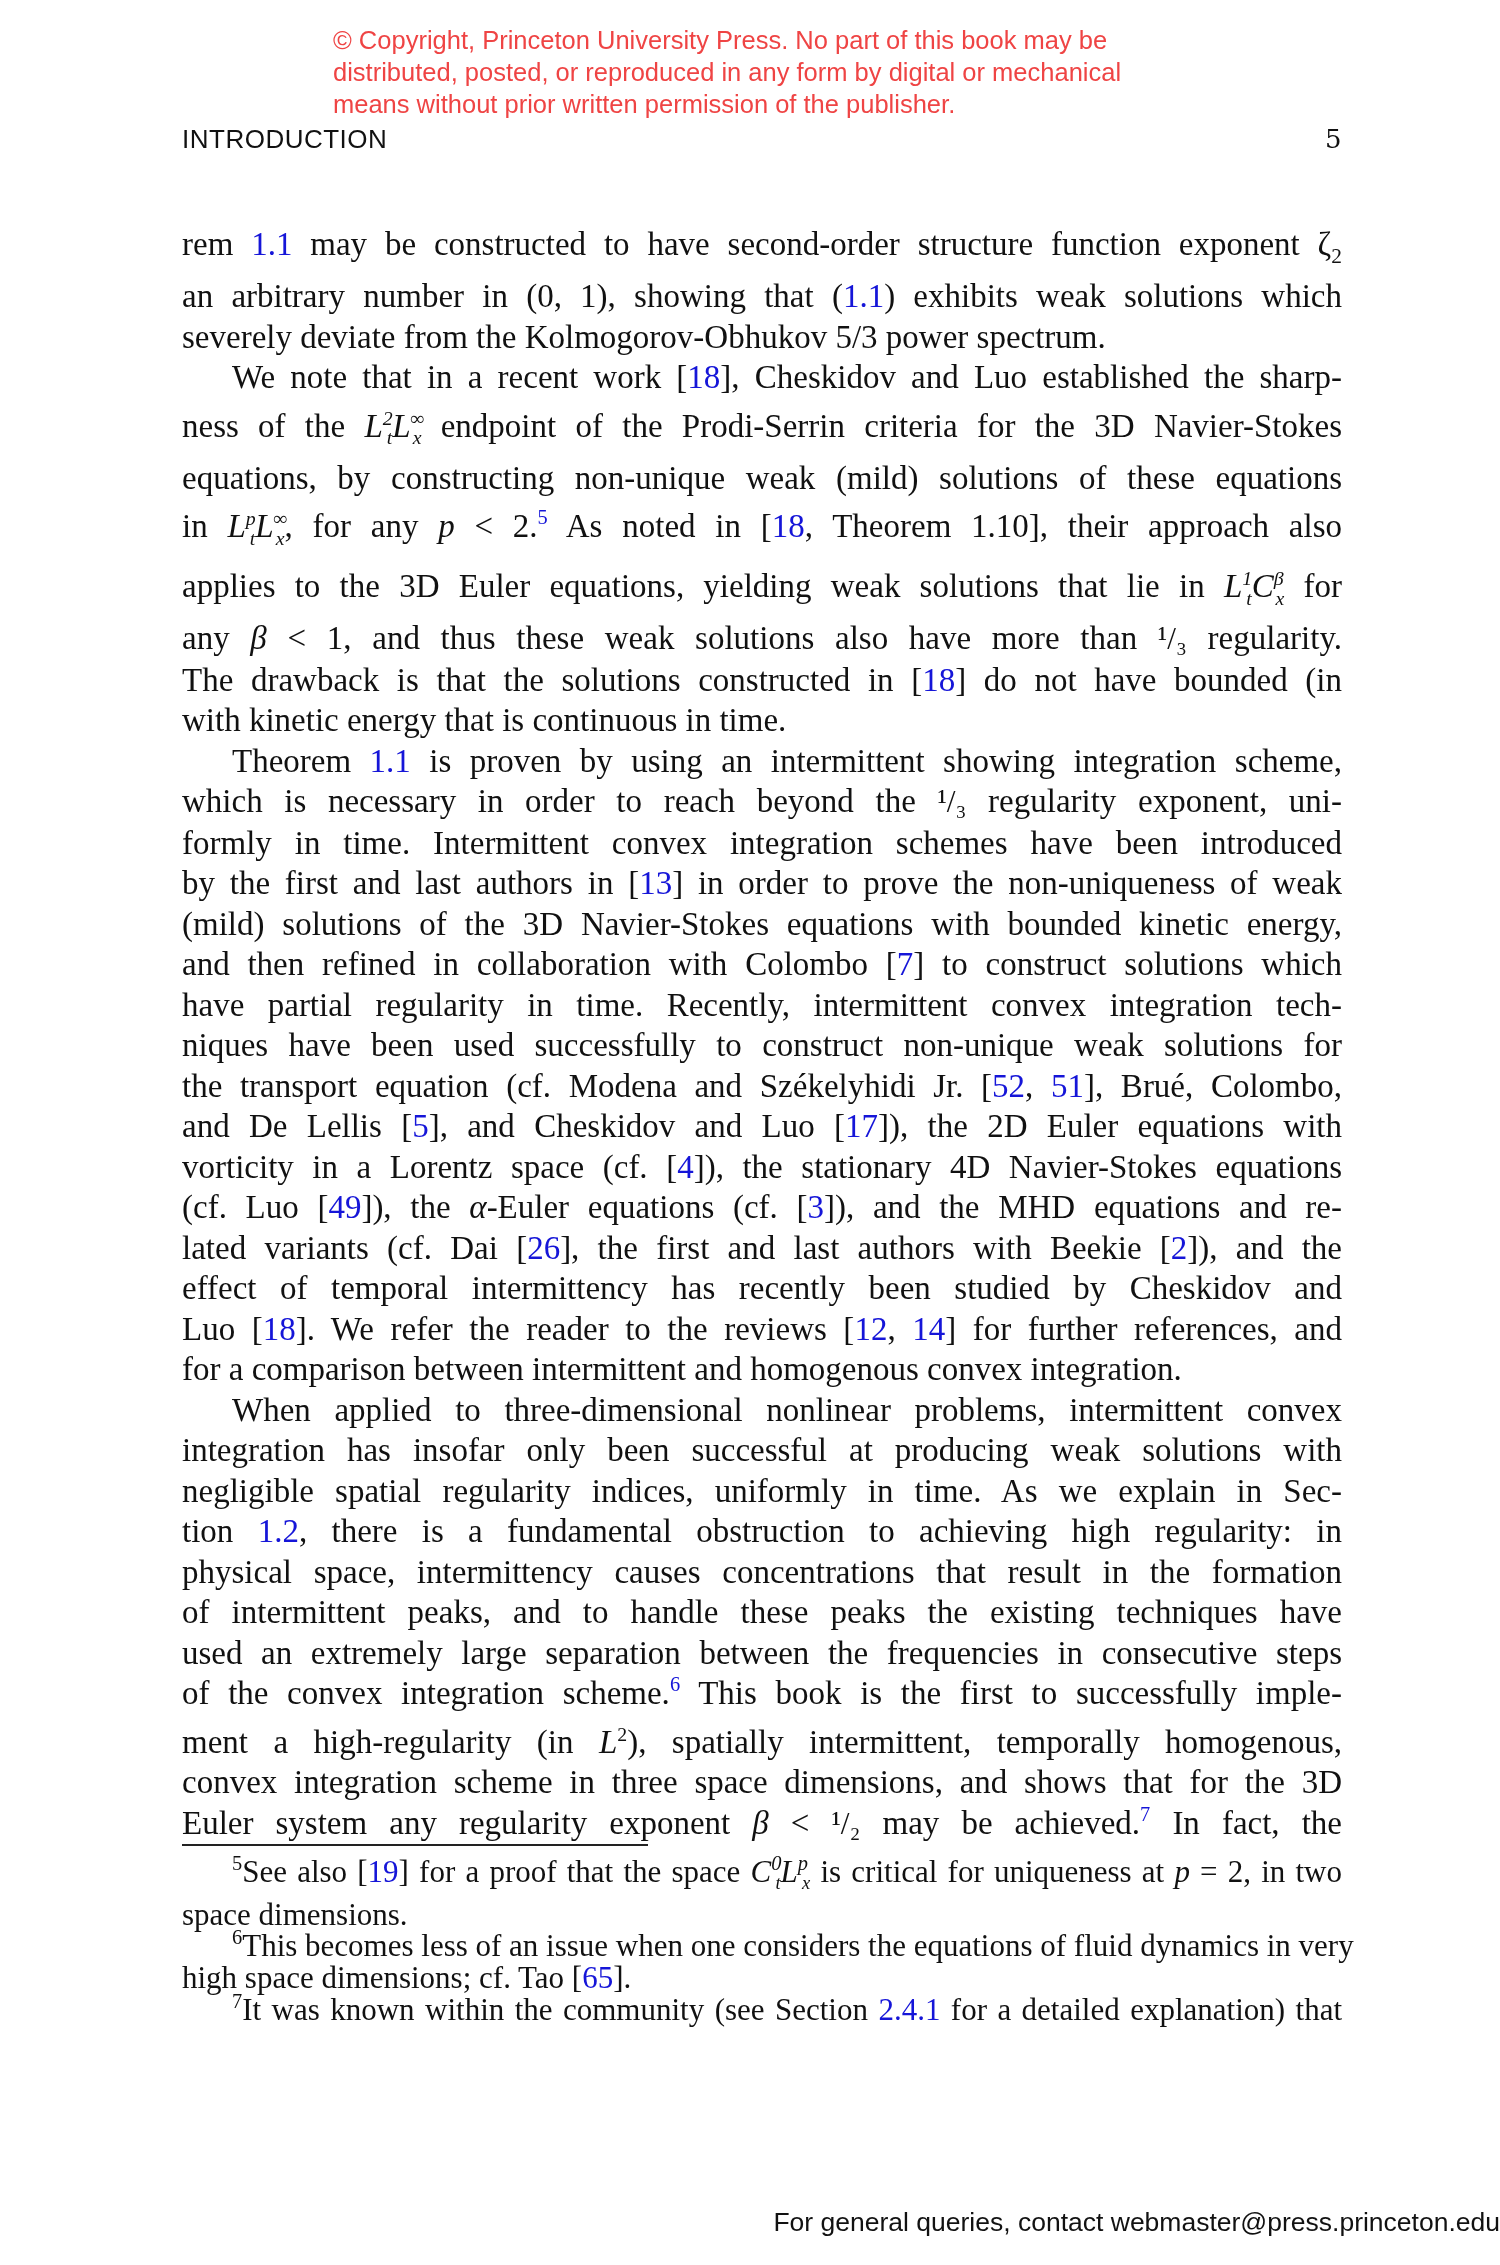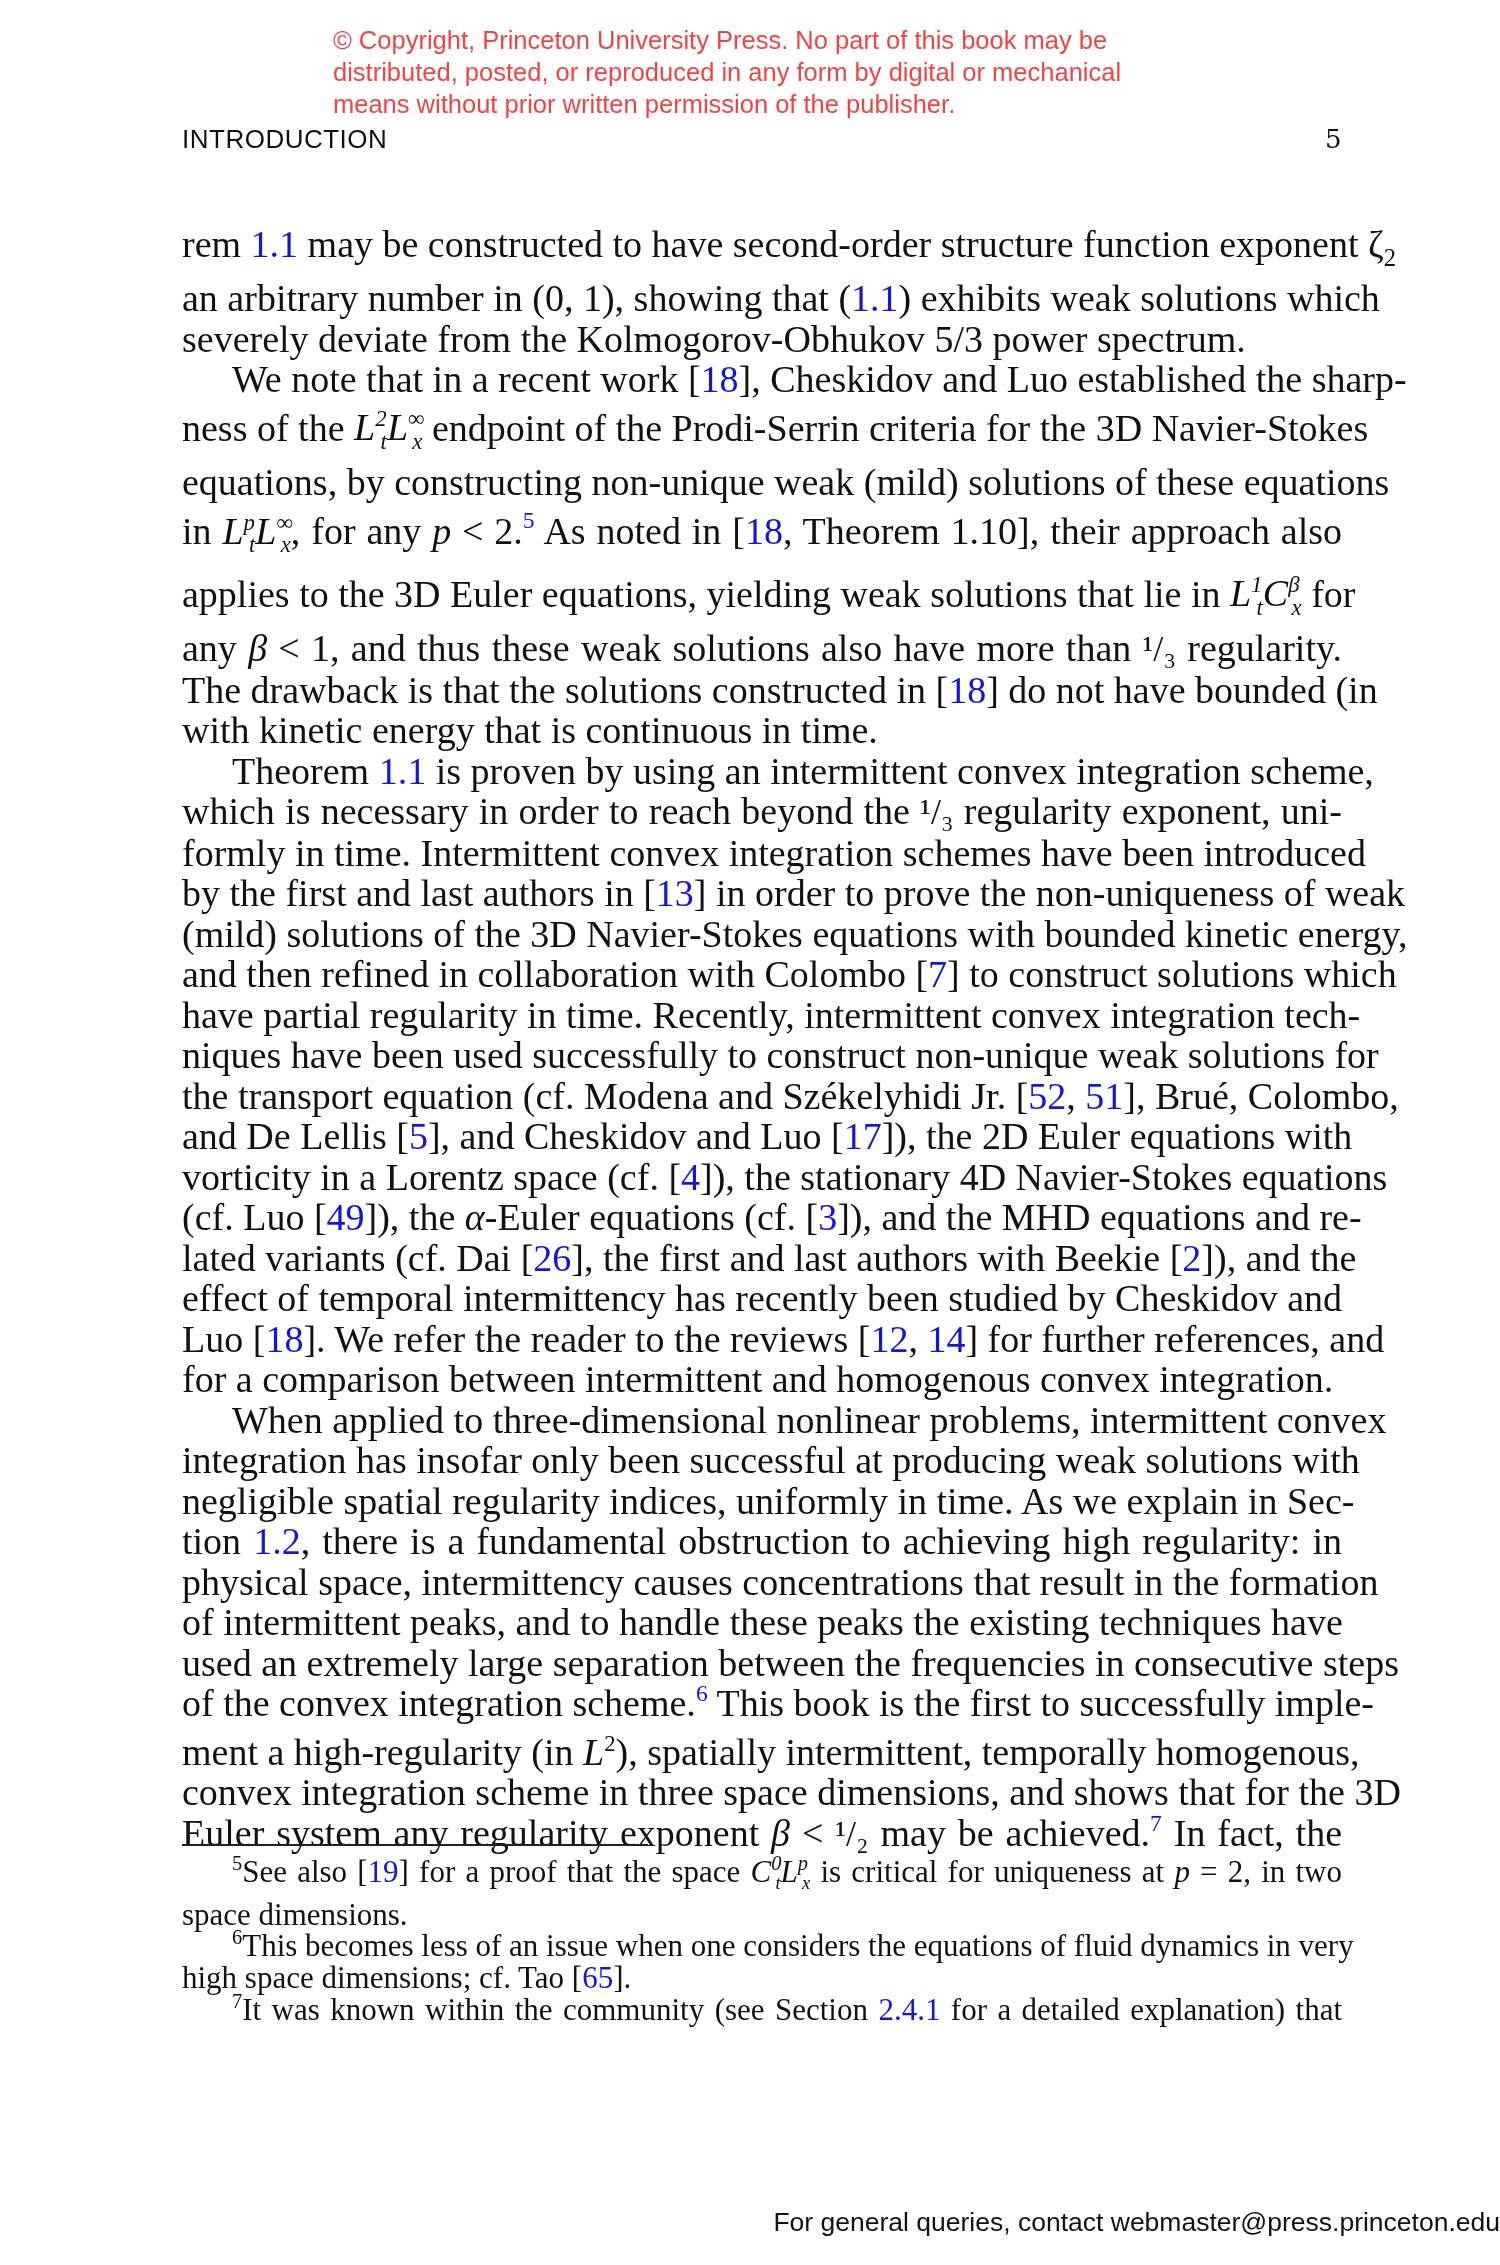--- a/index.html
+++ b/index.html
@@ -9,21 +9,21 @@
     font-family: "Liberation Sans", sans-serif; font-size: 25.5px; line-height: 32px; color: #ef4444;
   }
   .runhead {
     position: absolute; left: 182px; top: 124px; width: 1160px; height: 36px;
     font-family: "Liberation Sans", sans-serif; font-size: 26px; letter-spacing: 0.5px;
   }
   .runhead .title { position: absolute; left: 0; top: 0; }
   .runhead .pageno { position: absolute; right: 0; top: 0; font-family: "DejaVu Serif", serif; }
   .body-text {
     position: absolute; left: 182px; top: 224px; width: 1160px;
-    font-family: "Liberation Serif", serif; font-size: 38px; line-height: 40.5px;
+    font-family: "Liberation Serif", serif; font-size: 33px; line-height: 40.5px;
     text-align: justify;
   }
   .body-text p { margin: 0; }
   .line { display: block; text-align: justify; text-align-last: justify; white-space: nowrap; }
   .line.last { text-align-last: left; }
   a.ref { color: #1515d8; text-decoration: none; }
   sup.fn { color: #1515d8; font-size: 0.62em; vertical-align: 0.65em; line-height: 0; }
   .math { font-style: italic; }
   .frac { font-size: 0.95em; }
   .fn-rule {
@@ -69,21 +69,21 @@
     <span class="line"><span>ness of the </span><span class="math"><span>L</span><sup style="font-size:0.6em">2</sup><sub style="font-size:0.6em;margin-left:-6px">t</sub><span>L</span><sup style="font-size:0.6em">∞</sup><sub style="font-size:0.6em;margin-left:-12px">x</sub></span><span> endpoint of the Prodi-Serrin criteria for the 3D Navier-Stokes</span></span>
     <span class="line">equations, by constructing non-unique weak (mild) solutions of these equations</span>
     <span class="line"><span>in </span><span class="math"><span>L</span><sup style="font-size:0.6em">p</sup><sub style="font-size:0.6em;margin-left:-6px">t</sub><span>L</span><sup style="font-size:0.6em">∞</sup><sub style="font-size:0.6em;margin-left:-12px">x</sub></span><span>, for any </span><span class="math">p</span><span> &lt; 2.</span><sup class="fn">5</sup><span>  As noted in [</span><a class="ref" href="#">18</a><span>, Theorem 1.10], their approach also</span></span>
     <span class="line"><span>applies to the 3D Euler equations, yielding weak solutions that lie in </span><span class="math"><span>L</span><sup style="font-size:0.6em">1</sup><sub style="font-size:0.6em;margin-left:-6px">t</sub><span>C</span><sup style="font-size:0.6em">β</sup><sub style="font-size:0.6em;margin-left:-8px">x</sub></span><span> for</span></span>
     <span class="line"><span>any </span><span class="math">β</span><span> &lt; 1, and thus these weak solutions also have more than </span><span class="frac">¹/₃</span><span> regularity.</span></span>
     <span class="line"><span>The drawback is that the solutions constructed in [</span><a class="ref" href="#">18</a><span>] do not have bounded (in</span></span>
     <span class="line last">with kinetic energy that is continuous in time.</span>
   </p>
 
   <p>
-    <span class="line" style="padding-left:50px"><span>Theorem </span><a class="ref" href="#">1.1</a><span> is proven by using an intermittent convex integration scheme,</span></span>
+    <span class="line" style="padding-left:50px"><span>Theorem </span><a class="ref" href="#">1.1</a><span> is proven by using an intermittent showing integration scheme,</span></span>
     <span class="line"><span>which is necessary in order to reach beyond the </span><span class="frac">¹/₃</span><span> regularity exponent, uni-</span></span>
     <span class="line">formly in time.  Intermittent convex integration schemes have been introduced</span>
     <span class="line"><span>by the first and last authors in [</span><a class="ref" href="#">13</a><span>] in order to prove the non-uniqueness of weak</span></span>
     <span class="line">(mild) solutions of the 3D Navier-Stokes equations with bounded kinetic energy,</span>
     <span class="line"><span>and then refined in collaboration with Colombo [</span><a class="ref" href="#">7</a><span>] to construct solutions which</span></span>
     <span class="line">have partial regularity in time.  Recently, intermittent convex integration tech-</span>
     <span class="line">niques have been used successfully to construct non-unique weak solutions for</span>
     <span class="line"><span>the transport equation (cf. Modena and Székelyhidi Jr. [</span><a class="ref" href="#">52</a><span>, </span><a class="ref" href="#">51</a><span>], Brué, Colombo,</span></span>
     <span class="line"><span>and De Lellis [</span><a class="ref" href="#">5</a><span>], and Cheskidov and Luo [</span><a class="ref" href="#">17</a><span>]), the 2D Euler equations with</span></span>
     <span class="line"><span>vorticity in a Lorentz space (cf. [</span><a class="ref" href="#">4</a><span>]), the stationary 4D Navier-Stokes equations</span></span>

